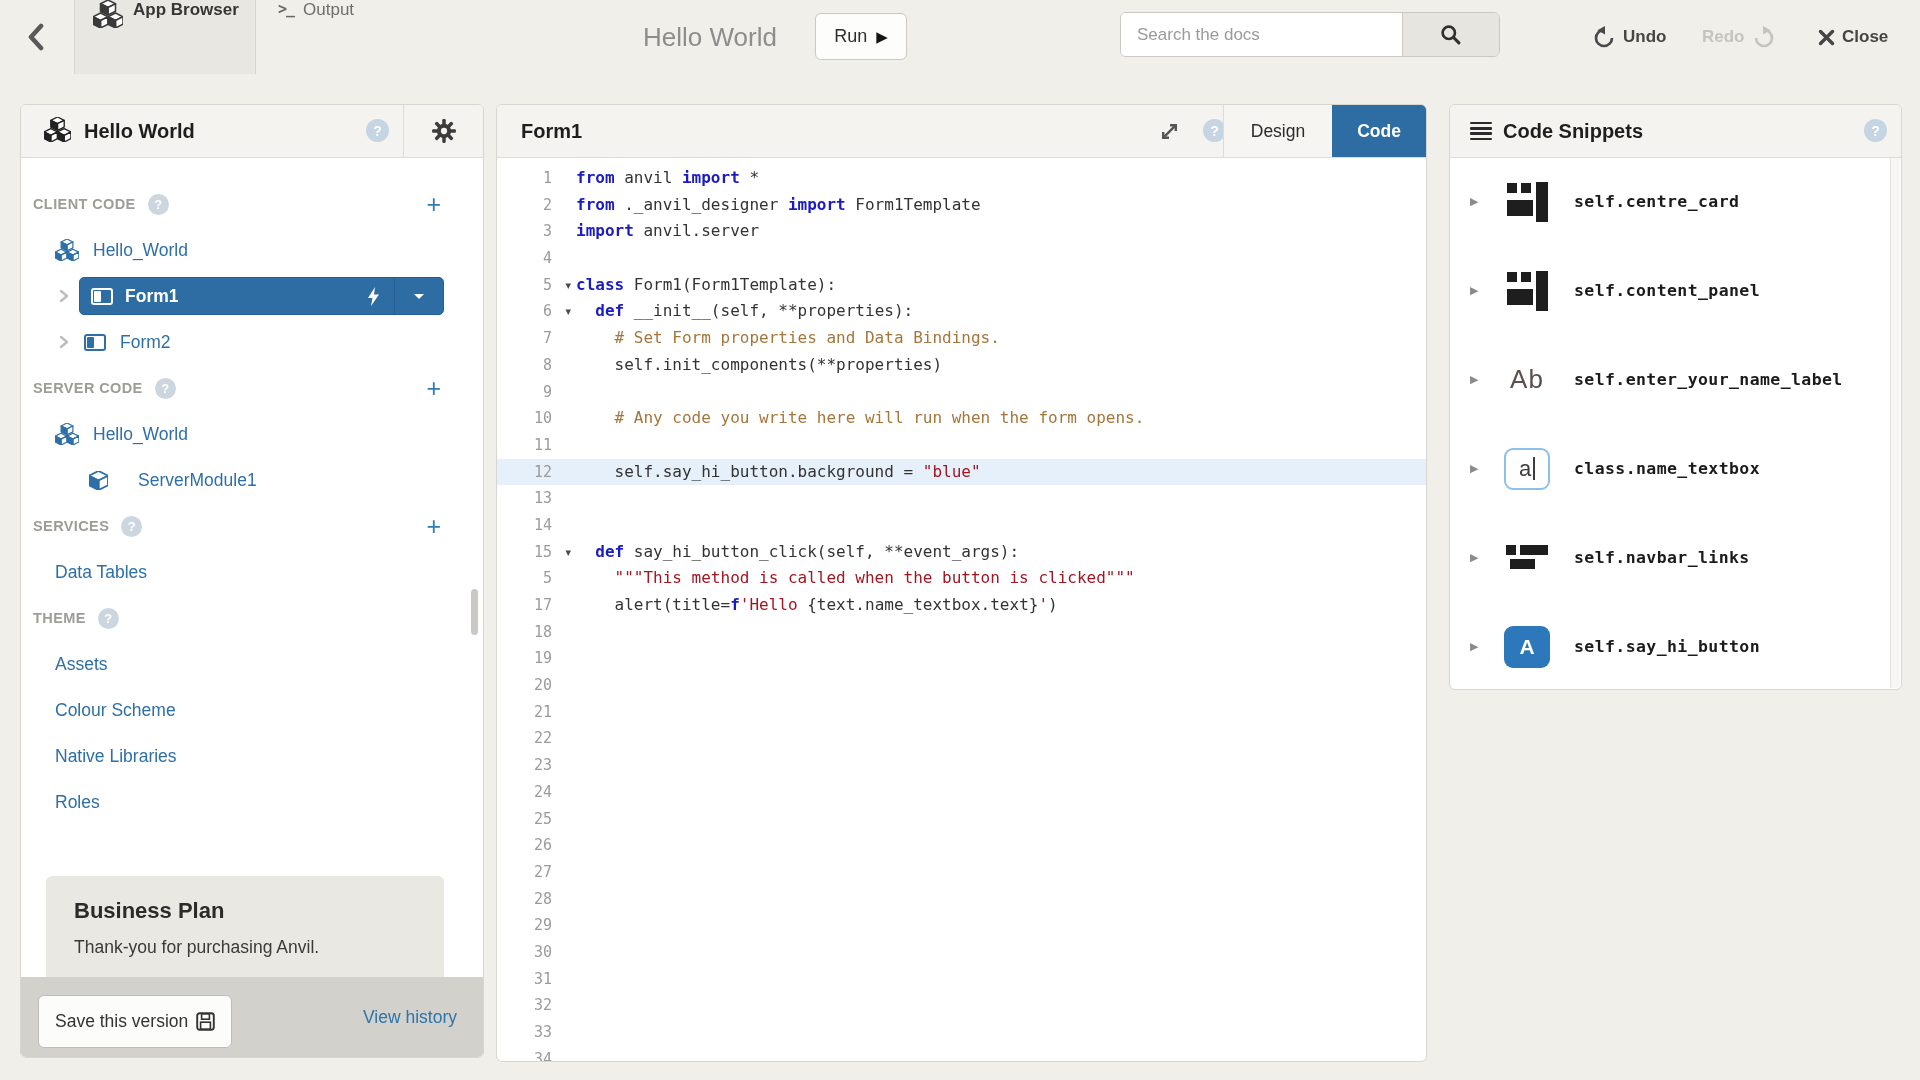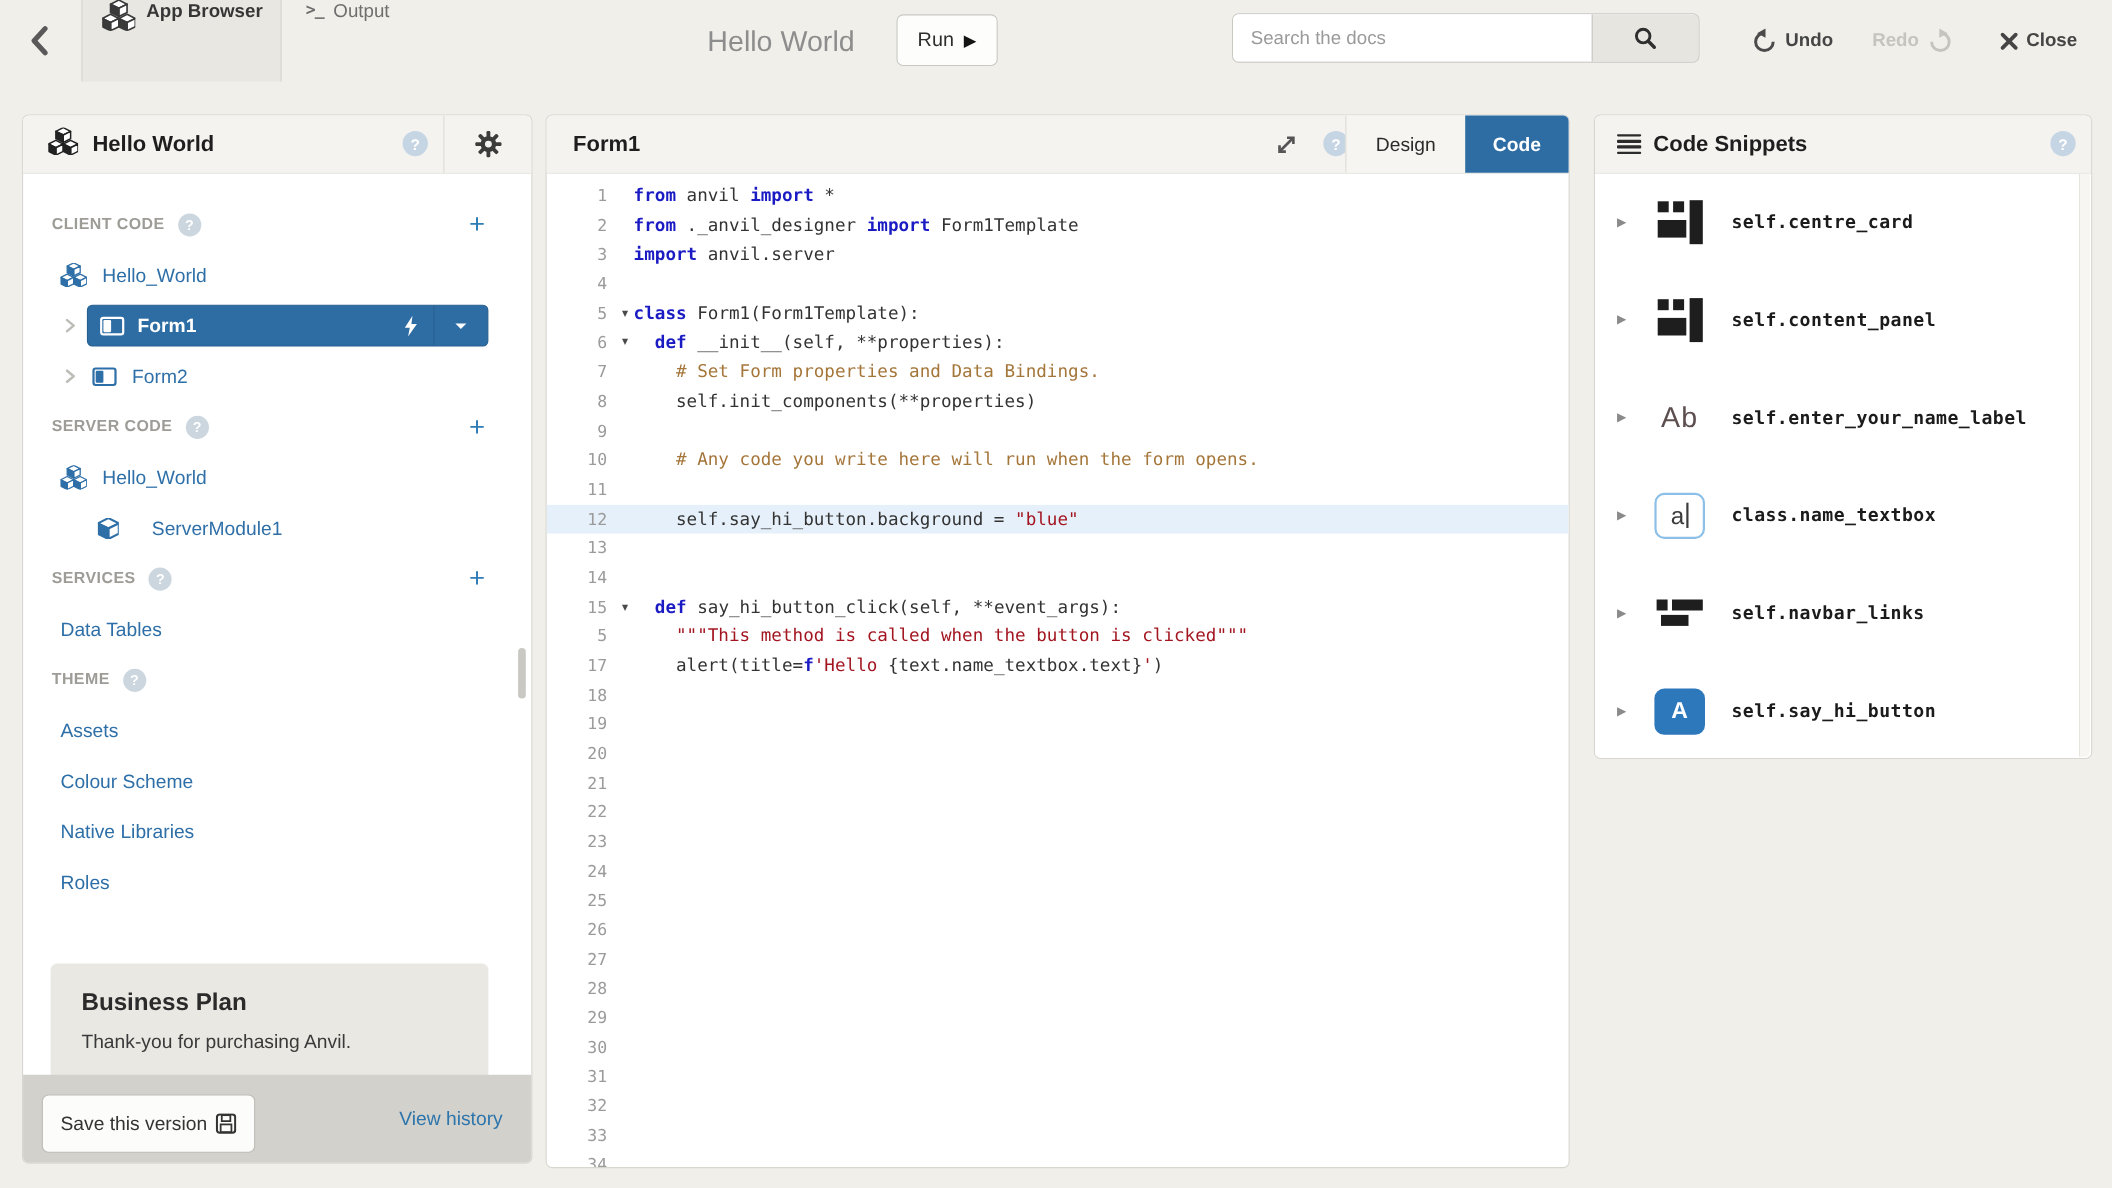--- a/index.html
+++ b/index.html
@@ -15,37 +15,37 @@
   .tb-back{position:absolute;left:14px;top:0;width:44px;height:74px;display:flex;align-items:center;justify-content:center;cursor:pointer}
   .tb-tab{position:absolute;top:0;height:74px;display:flex;align-items:flex-start}
   .tb-app{left:74px;width:182px;background:#e8e7e2;border-left:1px solid #d6d5d0;border-right:1px solid #d6d5d0;padding-left:18px;box-sizing:border-box}
   .tb-app-label{margin-left:10px;font-size:17px;font-weight:600;color:#363636}
   .tb-out{left:256px;width:130px;padding-left:22px;box-sizing:border-box}
   .tb-prompt{font:700 15px "DejaVu Sans Mono",monospace;color:#6b6b6b;letter-spacing:-1px}
   .tb-out-label{margin-left:9px;font-size:17px;color:#6e6e6e}
   .tb-title{position:absolute;left:560px;top:0;width:300px;height:74px;display:flex;align-items:center;justify-content:center;font-size:26px;color:#8d8d8d}
   .tb-run{position:absolute;left:815px;top:13px;width:92px;height:47px;background:#fdfdfc;border:1px solid #c9c8c3;border-radius:6px;display:flex;align-items:center;justify-content:center;gap:9px;font-family:inherit;font-size:18px;color:#2e2e2e;cursor:pointer}
   .run-play{font-size:15px;color:#141414}
-  .tb-search{position:absolute;left:1120px;top:12px;width:425px;height:45px;border:1px solid #c9c8c3;border-radius:6px;background:#fff;display:flex;overflow:hidden;box-sizing:border-box}
+  .tb-search{position:absolute;left:1120px;top:12px;width:380px;height:45px;border:1px solid #c9c8c3;border-radius:6px;background:#fff;display:flex;overflow:hidden;box-sizing:border-box}
   .tb-search input{flex:1;border:none;outline:none;padding:0 16px;font-family:inherit;font-size:17px;color:#333}
   .tb-search input::placeholder{color:#9a9a9a}
   .tb-search-btn{width:97px;background:#e6e5e0;border:none;border-left:1px solid #c9c8c3;display:flex;align-items:center;justify-content:center;cursor:pointer}
   .tb-act{position:absolute;top:0;height:74px;display:flex;align-items:center;gap:7px;cursor:pointer;font-size:17px;font-weight:600;color:#454545}
   .tb-undo{left:1592px}
   .tb-redo{left:1702px;color:#c5c4bf}
   .tb-close{left:1818px}
 
   
   .sidebar{left:20px;top:104px;width:464px;height:954px}
   .sb-title{margin-left:13px;font-size:20px;font-weight:700;color:#1e1e1e}
   .sb-head{padding-left:23px}
   .sb-help{position:absolute;right:94px;top:14px}
   .sb-gearbox{position:absolute;right:0;top:0;width:79px;height:52px;border-left:1px solid #dddcd7;display:flex;align-items:center;justify-content:center;cursor:pointer}
   .sb-body{position:absolute;left:0;top:52px;right:0;padding-top:24px}
-  .tree-sec{height:46px;display:flex;align-items:center;padding-left:26px;position:relative}
+  .tree-sec{height:46px;display:flex;align-items:center;padding-left:12px;position:relative}
   .sec-label{color:#9d9c97;font-size:14.5px;font-weight:700;letter-spacing:.4px}
   .tree-sec .help-dot{margin-left:12px}
   .add-btn{position:absolute;right:42px;color:#2f7cb6;font-size:25px;font-weight:400;line-height:1;cursor:pointer}
   .tree-item,.tree-row{height:46px;display:flex;align-items:center;cursor:pointer}
   .t-pkg{padding-left:34px}
   .t-pkg .blue-label{margin-left:14px}
   .t-mod{padding-left:68px}
   .t-mod .blue-label{margin-left:30px}
   .t-link{padding-left:34px}
   .blue-label{color:#2e6fa8;font-size:17.5px}

